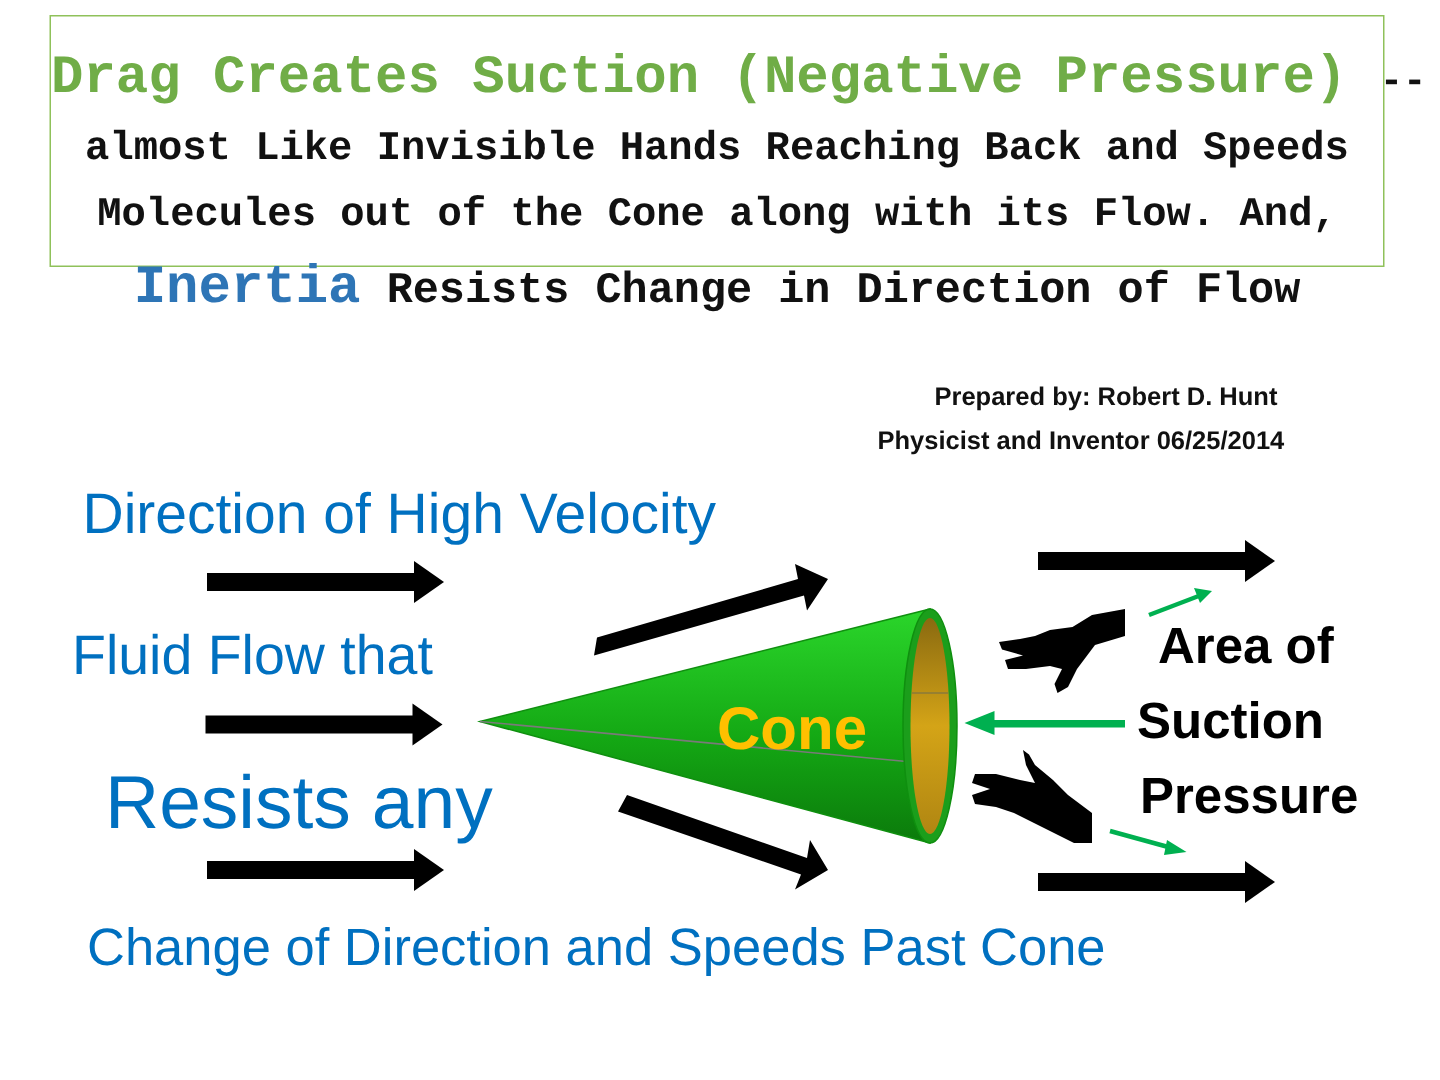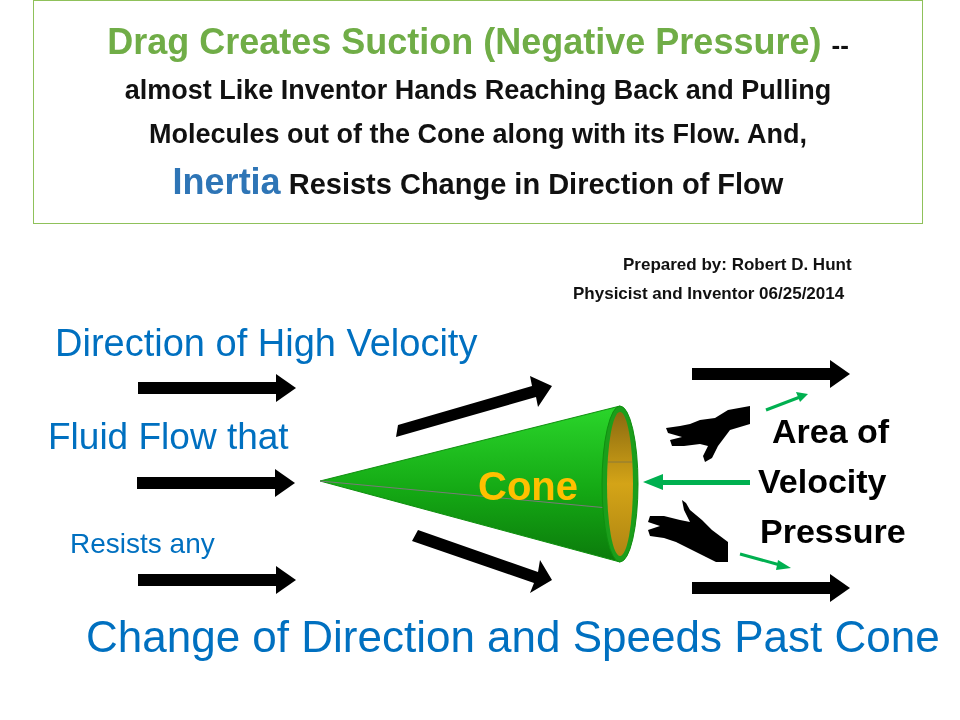--- a/index.html
+++ b/index.html
@@ -1,42 +1,42 @@
 <!DOCTYPE html>
 <html><head>
 <meta charset="utf-8">
 <style>
   html,body{margin:0;padding:0;}
   body{width:960px;height:720px;background:#ffffff;position:relative;overflow:hidden;font-family:"Liberation Sans",sans-serif;}
-  .title-box{position:absolute;left:33px;top:0;width:890px;height:224px;border:1.5px solid #8fc15a;box-sizing:border-box;text-align:center;}
+  .title-box{position:absolute;left:33px;top:10px;width:890px;height:168px;border:1.5px solid #8fc15a;box-sizing:border-box;text-align:center;font-family:Liberation Mono, monospace;}
   .tl{position:absolute;left:0;width:100%;text-align:center;font-weight:bold;white-space:nowrap;}
   .l1{top:20px;font-size:36px;color:#70ad47;}
   .l1 .dash{color:#111;font-size:26px;}
   .l2{top:74px;font-size:27px;color:#111;}
   .l3{top:118px;font-size:27px;color:#111;}
   .l4{top:160px;font-size:29px;color:#111;}
   .l4 .inertia{color:#2e75b6;font-size:36px;}
   .credit{position:absolute;font-weight:bold;font-size:17px;color:#111;white-space:nowrap;}
   .blue{position:absolute;font-weight:normal;color:#0070c0;white-space:nowrap;}
   .green{position:absolute;font-weight:bold;color:#000000;white-space:nowrap;font-size:34px;}
   .cone-label{position:absolute;left:478px;top:464px;font-weight:bold;font-size:40px;color:#ffc000;}
   svg.diagram{position:absolute;left:0;top:0;}
 </style>
 </head>
 <body>
 
 <div class="title-box">
   <div class="tl l1"><span>Drag Creates Suction (Negative Pressure)</span> <span class="dash">--</span></div>
-  <div class="tl l2">almost Like Inventor Hands Reaching Back and Pulling</div>
+  <div class="tl l2">almost Like Invisible Hands Reaching Back and Speeds</div>
   <div class="tl l4"><span class="inertia">Inertia</span> <span>Resists Change in Direction of Flow</span></div>
   <div class="tl l3">Molecules out of the Cone along with its Flow. And,</div>
 </div>
 
 <div class="credit" style="left:603px;top:255px;margin-left:20px;">Prepared by:  Robert D. Hunt</div>
-<div class="credit" style="left:573px;top:284px;">Physicist and Inventor 06/25/2014</div>
+<div class="credit" style="left:585px;top:284px;">Physicist and Inventor 06/25/2014</div>
 
 <svg class="diagram" width="960" height="720" viewBox="0 0 960 720">
   <defs>
     <linearGradient id="coneGrad" x1="0" y1="0" x2="0" y2="1">
       <stop offset="0" stop-color="#2bd62b"></stop>
       <stop offset="0.55" stop-color="#14a814"></stop>
       <stop offset="1" stop-color="#0b7a0b"></stop>
     </linearGradient>
     <linearGradient id="innerGrad" x1="0" y1="0" x2="0" y2="1">
       <stop offset="0" stop-color="#8a6a10"></stop>
@@ -98,20 +98,20 @@
   <g>
     <path d="M750,406 L750,424 L730,430 L718,446 L712,458 L705,462 L703,456 L708,446 L700,444 L684,446 L672,446 L670,440 L682,437 L668,433 L666,428 L680,426 L690,424 L700,420 L715,418 L728,410 Z" fill="#000"></path>
   </g>
   <g>
     <path d="M728,562 L728,542 L712,530 L702,520 L690,510 L686,503 L682,500 L684,510 L690,522 L680,520 L664,516 L650,516 L648,522 L660,526 L648,530 L650,536 L664,538 L676,542 L688,548 L704,556 L716,562 Z" fill="#000"></path>
   </g>
 </svg>
 
 <div class="blue" style="left:55px;top:322px;font-size:38px;">Direction of High Velocity</div>
 <div class="blue" style="left:48px;top:416px;font-size:37px;">Fluid Flow that</div>
-<div class="blue" style="left:70px;top:528px;font-size:28px;">Resists any</div>
-<div class="blue" style="left:58px;top:612px;font-size:44px;margin-left:28px;">Change of Direction and Speeds Past Cone</div>
+<div class="blue" style="left:70px;top:506px;font-size:50px;">Resists any</div>
+<div class="blue" style="left:58px;top:612px;font-size:35px;">Change of Direction and Speeds Past Cone</div>
 
 <div class="cone-label">Cone</div>
 
 <div class="green" style="left:772px;top:412px;">Area of</div>
-<div class="green" style="left:758px;top:462px;">Velocity</div>
+<div class="green" style="left:758px;top:462px;">Suction</div>
 <div class="green" style="left:760px;top:512px;">Pressure</div>
 
 </body></html>

